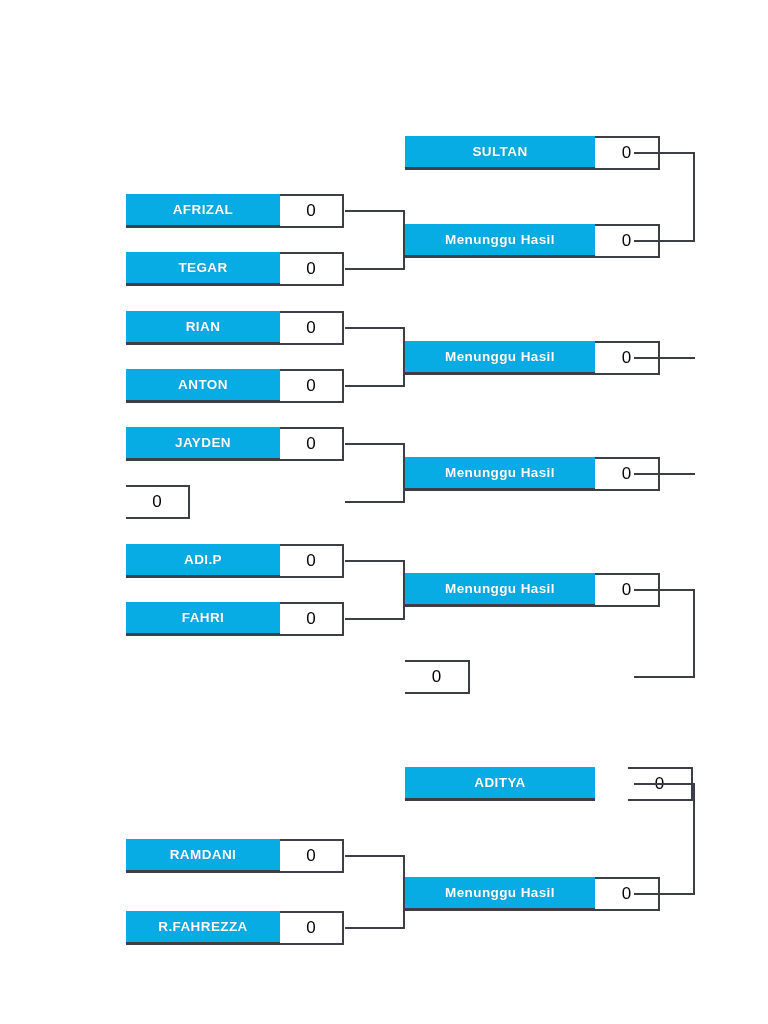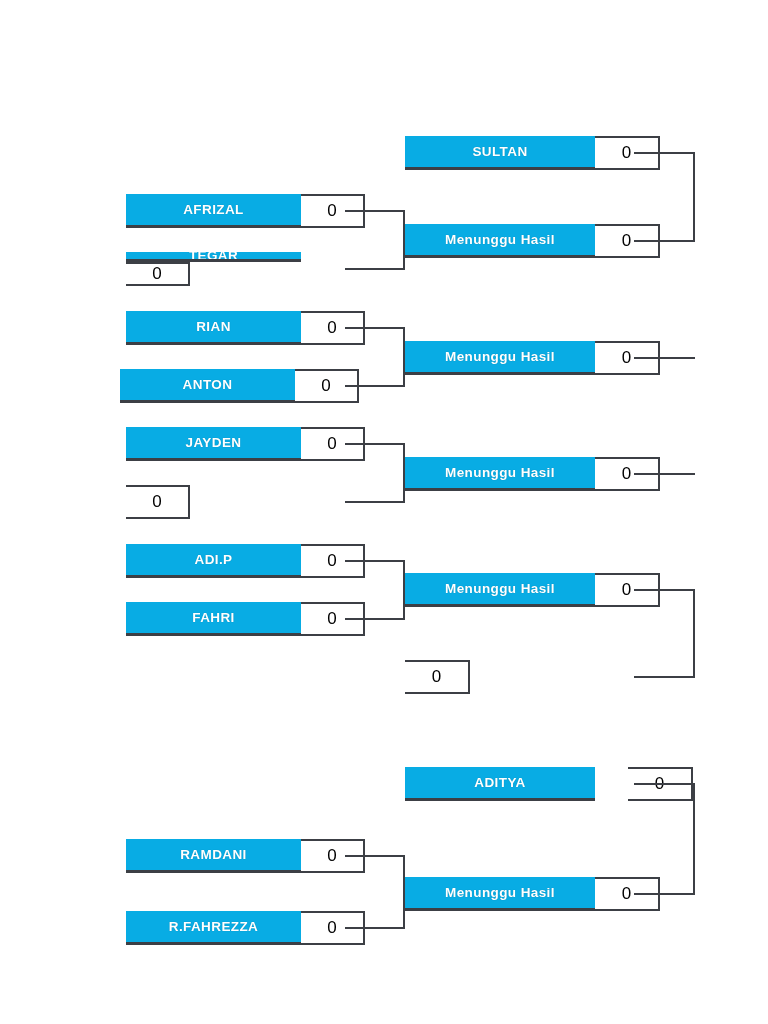--- a/index.html
+++ b/index.html
@@ -49,21 +49,21 @@
     font-weight: normal;
     display: flex;
     align-items: center;
     justify-content: center;
     box-sizing: border-box;
     border: 2px solid #3c3f45;
     border-left: none;
   }
 
   
-  .r1 .name { width: 175px; }
+  .r1 .name { width: 154px; }
   .r1 .score { width: 64px; }
   
   .r2 .name { width: 190px; }
   .r2 .score { width: 65px; }
 
   
   .line {
     position: absolute;
     background: #3c3f45;
   }
@@ -78,21 +78,21 @@
   <div class="slot r2" style="left:405px; top:136px;">
     <div class="name">SULTAN</div>
     <div class="score">0</div>
   </div>
 
   <div class="slot r1" style="left:126px; top:194px;">
     <div class="name">AFRIZAL</div>
     <div class="score">0</div>
   </div>
 
-  <div class="slot r1" style="left:126px; top:252px;flex-direction:column;">
+  <div class="slot r1" style="left:126px; top:252px;">
     <div class="name">TEGAR</div>
     <div class="score">0</div>
   </div>
 
   <div class="slot r2" style="left:405px; top:224px;">
     <div class="name">Menunggu Hasil</div>
     <div class="score">0</div>
   </div>
 
   <div class="line h" style="left:345px; top:210px;  width:60px;"></div>
@@ -101,21 +101,21 @@
 
   <div class="line h" style="left:634px; top:152px;  width:61px;"></div>
   <div class="line h" style="left:634px; top:240px;  width:61px;"></div>
   <div class="line v" style="left:693px; top:152px;  height:90px;"></div>
 
   <div class="slot r1" style="left:126px; top:311px;">
     <div class="name">RIAN</div>
     <div class="score">0</div>
   </div>
 
-  <div class="slot r1" style="left:120px; top:369px;">
+  <div class="slot r1" style="left:126px; top:369px;">
     <div class="name">ANTON</div>
     <div class="score">0</div>
   </div>
 
   <div class="slot r2" style="left:405px; top:341px;">
     <div class="name">Menunggu Hasil</div>
     <div class="score">0</div>
   </div>
 
   <div class="line h" style="left:345px; top:327px;  width:60px;"></div>

